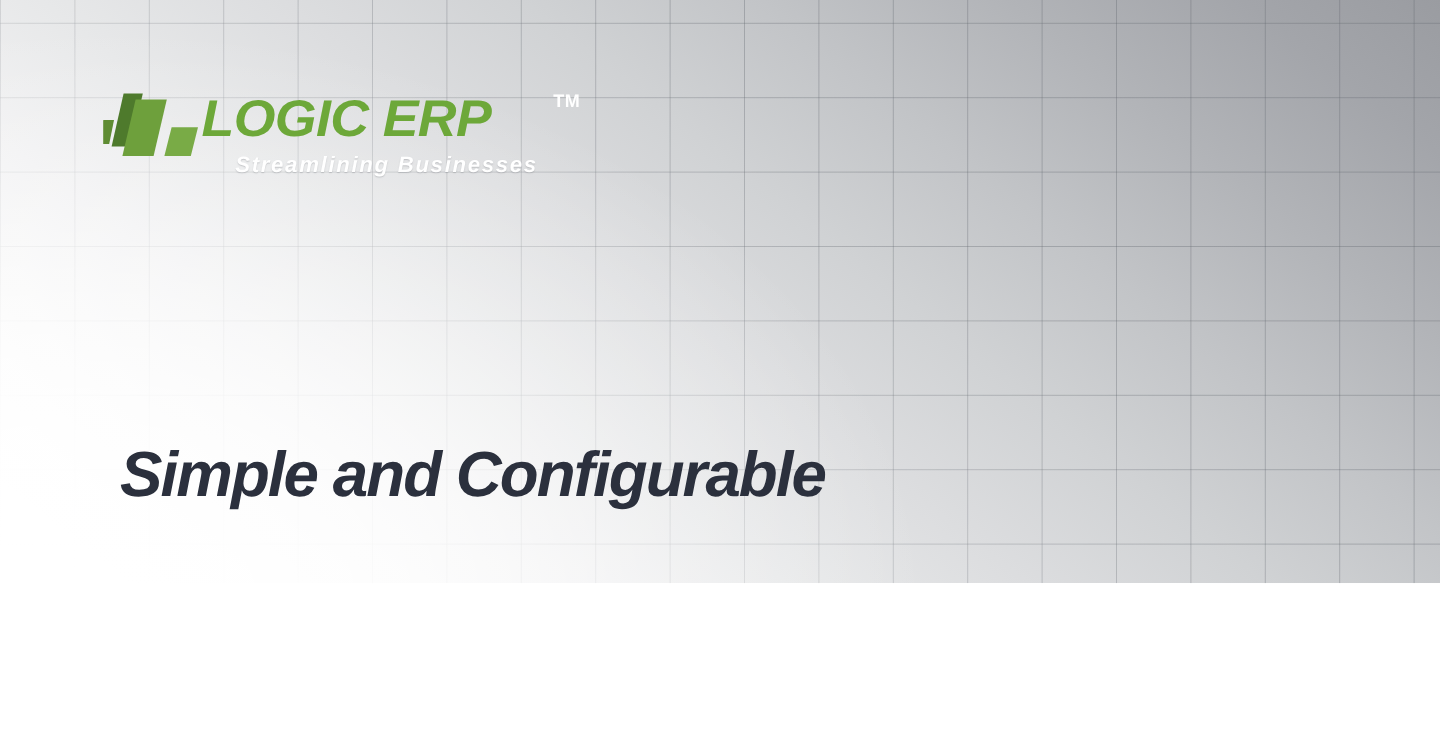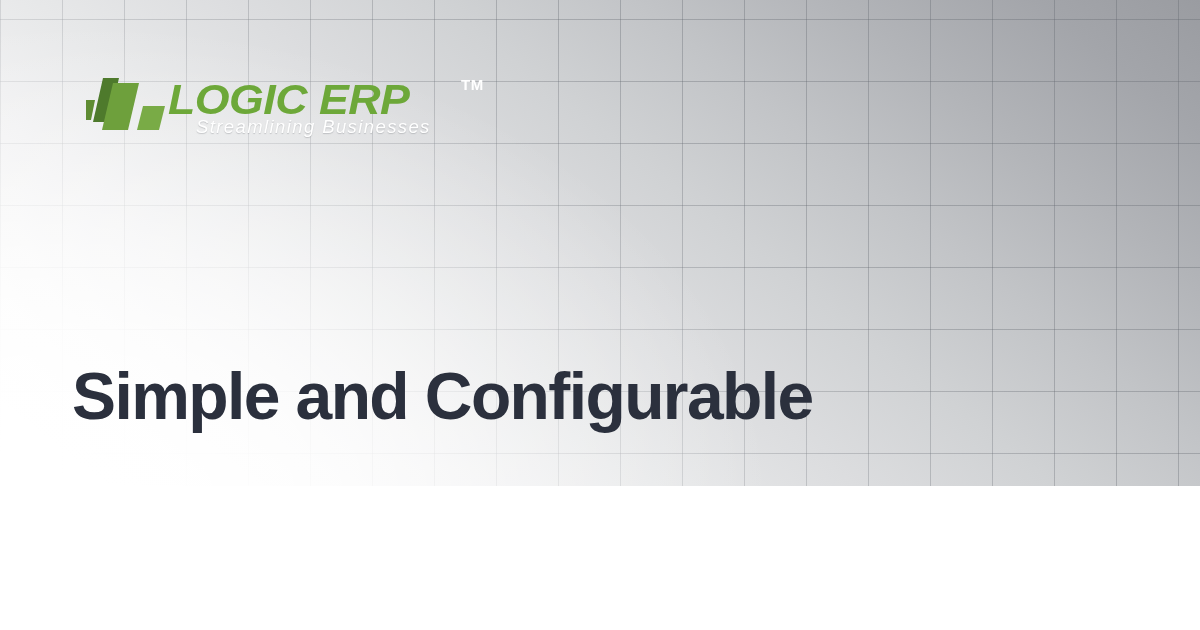--- a/index.html
+++ b/index.html
@@ -121,44 +121,45 @@
     font-weight: bold;
     font-size: 15px;
     color: #ffffff;
     letter-spacing: 0.5px;
     line-height: 1;
   }
 
   .logo-tagline {
     position: absolute;
     left: 110px;
-    top: 50px;
+    top: 60px;
     font-family: "Liberation Sans", sans-serif;
     font-style: italic;
-    font-weight: normal;
+    font-weight: bold;
     font-size: 18.5px;
     color: #ffffff;
     letter-spacing: 1.4px;
     white-space: nowrap;
     line-height: 1;
     text-shadow: 0 1px 1px rgba(120,124,130,0.35);
   }
 
   
   .headline {
     position: absolute;
-    left: 72px;
+    left: 100px;
     top: 352px;
     width: 1060px;
     font-family: "Liberation Sans", sans-serif;
     font-weight: bold;
-    font-size: 66px;
+    font-size: 53px;
     line-height: 88px;
     letter-spacing: -1.6px;
     color: #2b303d;
+    font-style: italic;
   }
   .headline-line {
     display: block;
     white-space: nowrap;
   }
 </style>
 </head>
 <body>
 
 <div id="banner">

